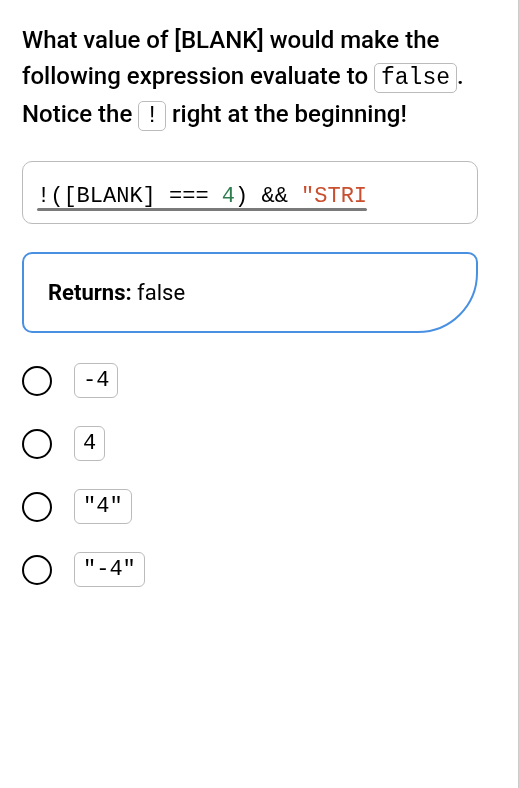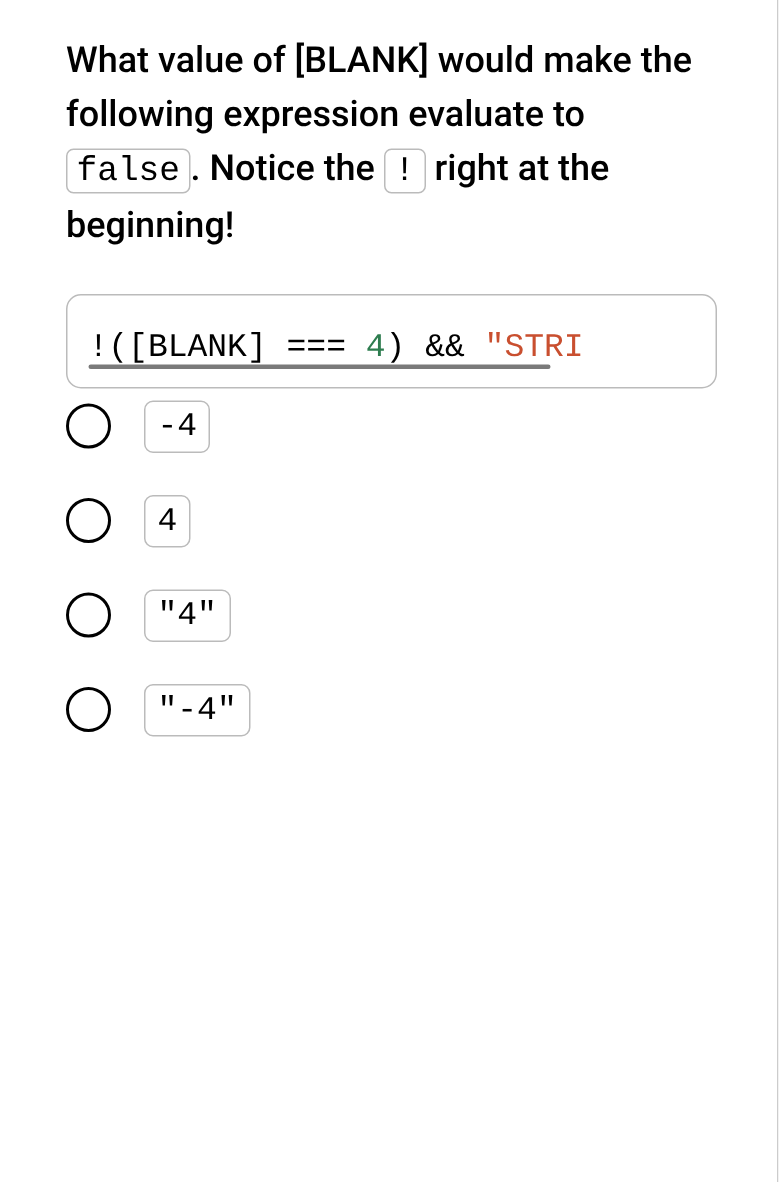--- a/index.html
+++ b/index.html
@@ -4,21 +4,21 @@
 <style>
   * { box-sizing: border-box; }
   body {
     margin: 0;
     padding: 0;
     font-family: -apple-system, BlinkMacSystemFont, "Segoe UI", Roboto, Arial, sans-serif;
     background: #fff;
     width: 519px;
   }
   .container {
-    padding: 22px 40px 30px 44px;
+    padding: 22px 40px 30px 22px;
     border-right: 1px solid #ccc;
     min-height: 788px;
   }
   .question {
     font-size: 24px;
     line-height: 1.5;
     color: #000;
     font-weight: 500;
     margin-bottom: 28px;
   }
@@ -91,20 +91,23 @@
 
   <div class="question">
     <span>What value of [BLANK] would make the following expression evaluate to </span><code class="code-inline">false</code><span>. Notice the </span><code class="code-inline">!</code><span> right at the beginning!</span>
   </div>
 
   <div class="code-block">
     <span>!([BLANK] === </span><span class="tok-num">4</span><span>) &amp;&amp; </span><span class="tok-str">"STRI</span>
     <div class="scroll-line"></div>
   </div>
 
+  <div class="returns-box">
+    <span class="label">Returns:</span><span> false</span>
+  </div>
 
   <div class="options">
     <div class="option">
       <div class="radio"></div>
       <code class="option-code">-4</code>
     </div>
     <div class="option">
       <div class="radio"></div>
       <code class="option-code">4</code>
     </div>

